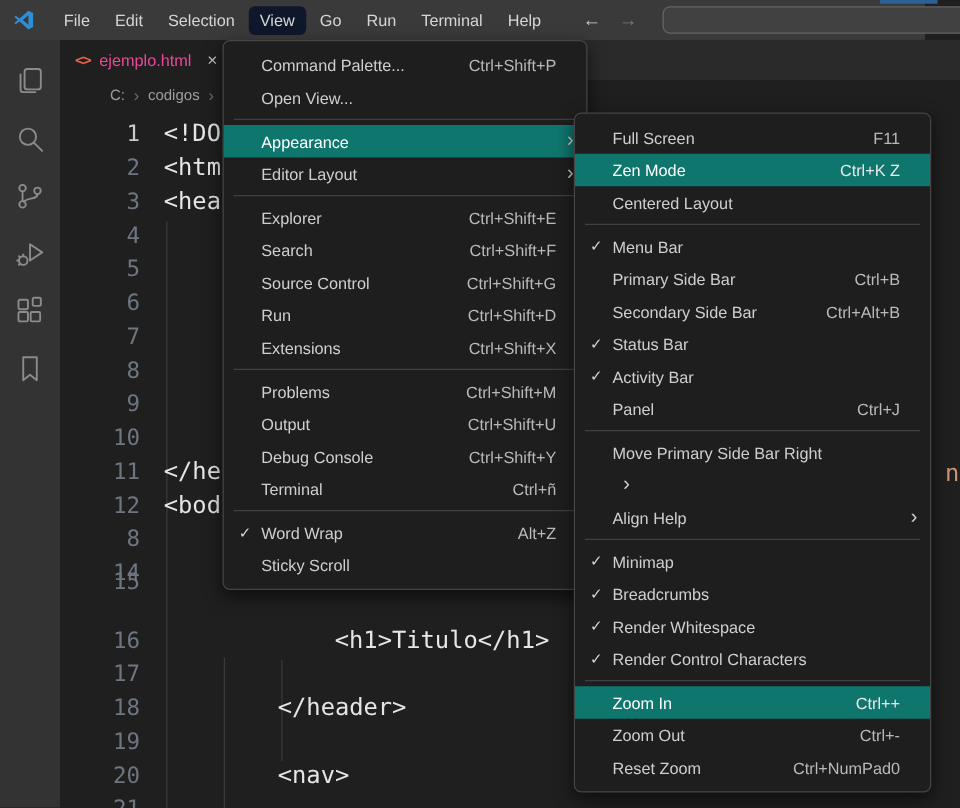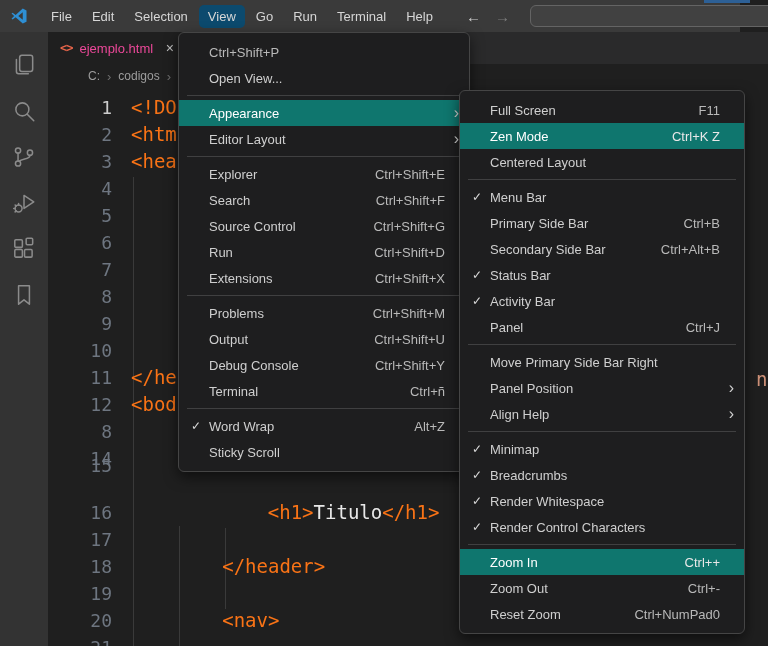--- a/index.html
+++ b/index.html
@@ -5,21 +5,21 @@
   * { margin:0; padding:0; box-sizing:border-box; }
   html,body { width:768px; height:646px; overflow:hidden; background:#1f1f1f;
               font-family:"Liberation Sans", sans-serif; }
 
   
   .titlebar { position:absolute; left:0; top:0; width:740px; height:32px;
               background:#3a3a3a; display:flex; align-items:center; z-index:30; }
   .vscode-logo { width:18px; height:18px; margin:0 14px 0 10px; flex:0 0 auto; }
   .menubar { display:flex; align-items:center; gap:2px; }
   .mb-item { color:#d6d6d6; font-size:13px; padding:4px 9px; border-radius:5px; }
-  .mb-item.active { background:#0c4a6e; }
+  .mb-item.active { background:#0f172a; }
   .nav-arrows { position:absolute; left:466px; top:0; height:32px; display:flex;
                 align-items:center; gap:14px; font-size:15px; }
   .nav-back { color:#cfcfcf; }
   .nav-fwd  { color:#7c7c7c; }
   .cmd-center { position:absolute; left:530px; top:5px; width:246px; height:22px;
                 background:#414141; border:1px solid #646464; border-radius:6px; }
   .top-strip { position:absolute; left:704px; top:0; width:46px; height:3px;
                background:#2d6096; z-index:31; }
 
   
@@ -45,21 +45,21 @@
   .bc-sep { color:#6e6e6e; font-size:13px; }
 
   .code { position:absolute; left:0; top:56px; width:720px; height:558px;
           font-family:"DejaVu Sans Mono", monospace; font-size:19px; }
   .code-line { position:absolute; left:0; width:720px; height:27px; line-height:27px;
                white-space:pre; }
   .ln { position:absolute; left:0; top:0; width:64px; text-align:right;
         color:#6e7681; font-size:18px; }
   .ln.active { color:#cccccc; }
   .lc { position:absolute; left:83px; top:0; }
-  .seg-tag  { color:#f97316; }
+  .seg-tag  { color:#e5e5e5; }
   .seg-text { color:#e8e8e8; }
   .guide { position:absolute; width:1px; background:#3a3a3a; }
   .stray { position:absolute; left:708px; top:278px; height:27px; line-height:27px;
            color:#ce9178; font-family:"DejaVu Sans Mono", monospace; font-size:19px; }
 
   
   .menu { position:absolute; background:#1e1e1f; border:1px solid #454545;
           border-radius:6px; box-shadow:0 5px 14px rgba(0,0,0,.55);
           padding:6px 0; z-index:40; }
   #view-menu { left:178px; top:32px; width:292px; }
@@ -184,20 +184,21 @@
       <div class="code-line" style="top: 465px;"><span class="ln">18</span><span class="lc" style="padding-left: 91.2px;"><span class="seg-tag">&lt;/header&gt;</span></span></div>
       <div class="code-line" style="top: 492px;"><span class="ln">19</span><span class="lc" style="padding-left: 0px;"></span></div>
       <div class="code-line" style="top: 519px;"><span class="ln">20</span><span class="lc" style="padding-left: 91.2px;"><span class="seg-tag">&lt;nav&gt;</span></span></div>
       <div class="code-line" style="top: 546px;"><span class="ln">21</span><span class="lc" style="padding-left: 0px;"></span></div>
     </div>
 </div>
 
 <div class="menu" id="view-menu">
     <div class="menu-item">
       <span class="mi-check"></span>
+      <span class="mi-label">Command Palette...</span>
       <span class="mi-shortcut">Ctrl+Shift+P</span>
       <span class="mi-arrow"></span>
     </div>
     <div class="menu-item">
       <span class="mi-check"></span>
       <span class="mi-label">Open View...</span>
       <span class="mi-shortcut"></span>
       <span class="mi-arrow"></span>
     </div>
     <div class="menu-sep"></div>
@@ -342,21 +343,20 @@
     </div>
     <div class="menu-sep"></div>
     <div class="menu-item">
       <span class="mi-check"></span>
       <span class="mi-label">Move Primary Side Bar Right</span>
       <span class="mi-shortcut"></span>
       <span class="mi-arrow"></span>
     </div>
     <div class="menu-item">
       <span class="mi-check"></span>
-      <span class="mi-label">Panel Position</span>
       <span class="mi-shortcut"></span>
       <span class="mi-arrow">›</span>
     </div>
     <div class="menu-item">
       <span class="mi-check"></span>
       <span class="mi-label">Align Help</span>
       <span class="mi-shortcut"></span>
       <span class="mi-arrow">›</span>
     </div>
     <div class="menu-sep"></div>

